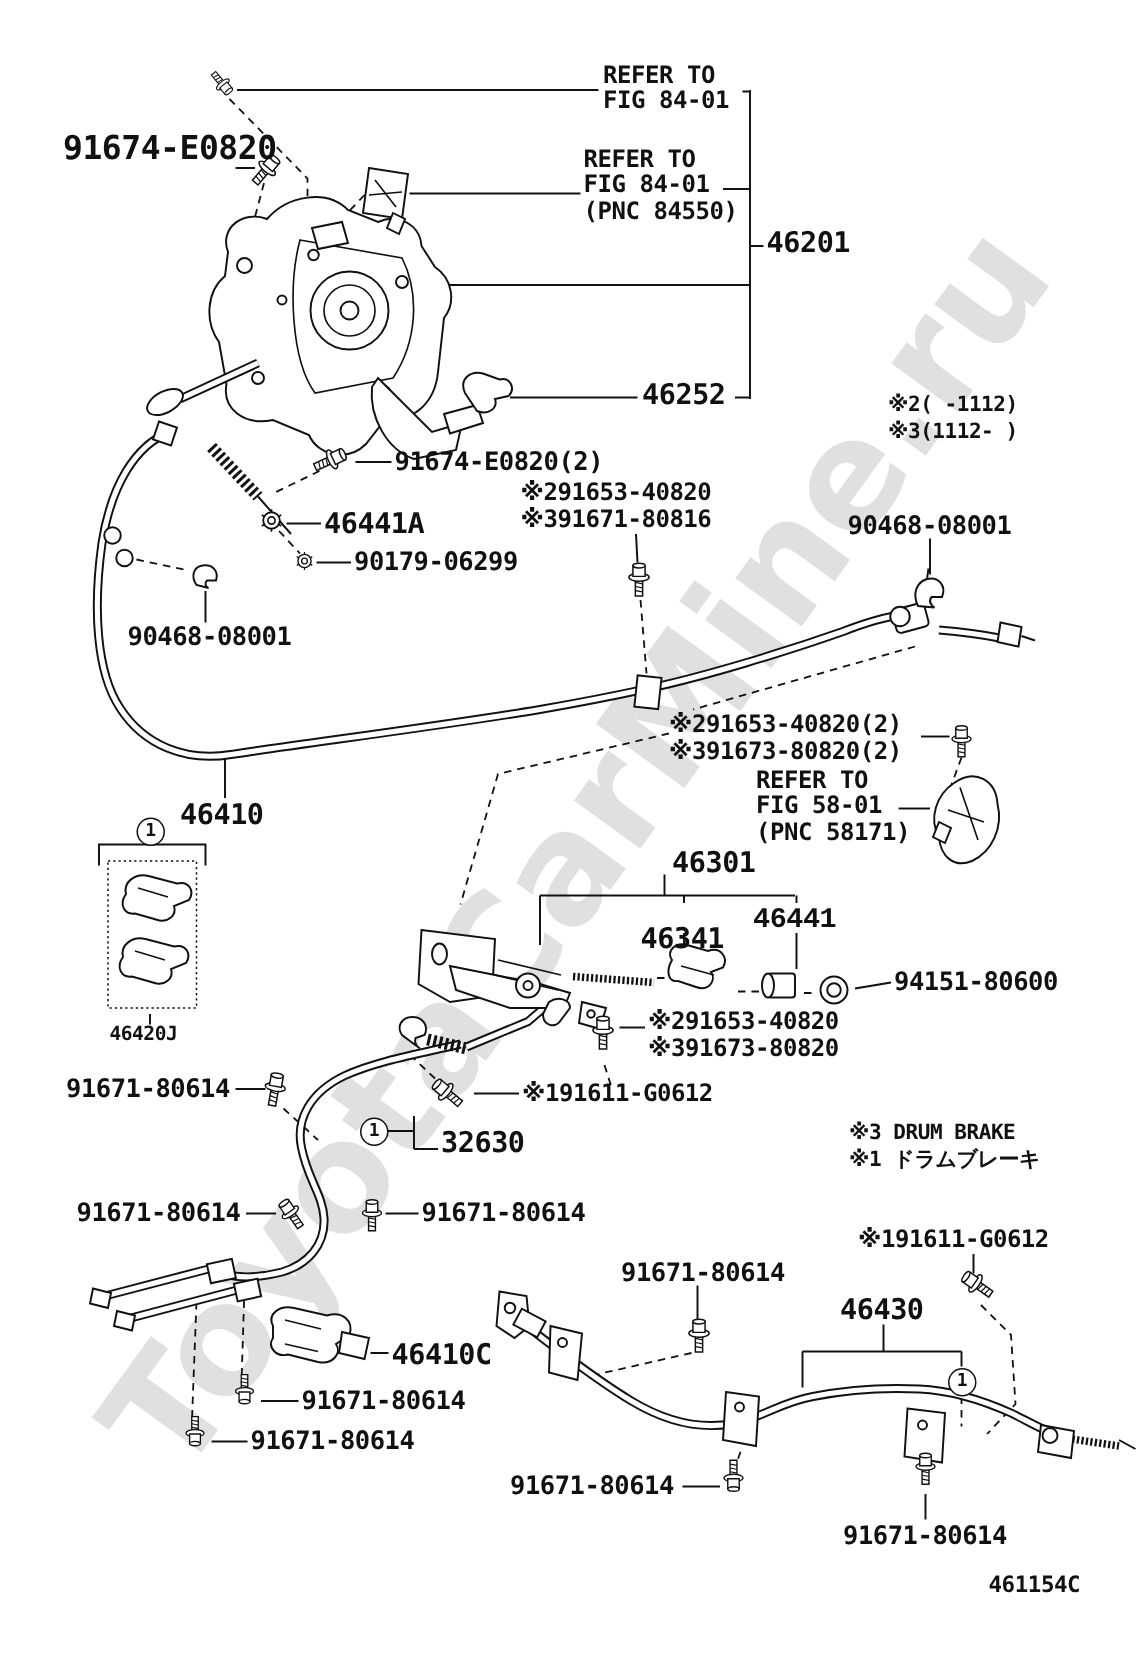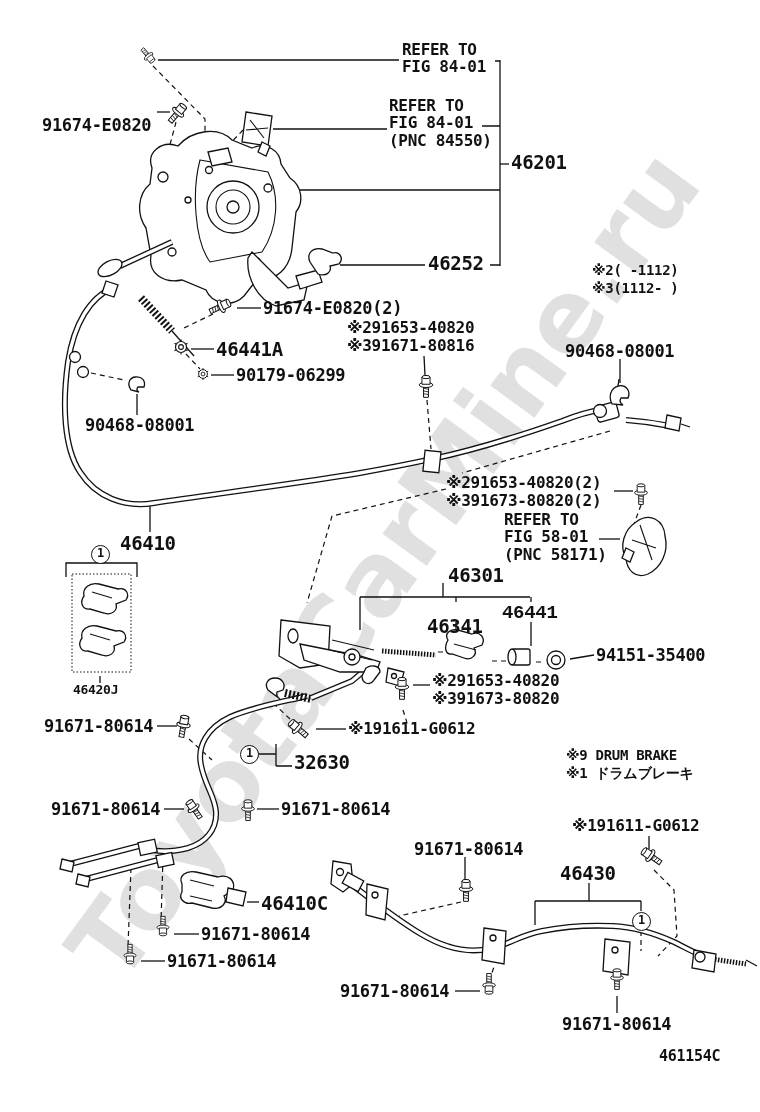--- a/index.html
+++ b/index.html
@@ -258,48 +258,48 @@
   </g>
 </svg>
 
 <div id="label-layer">
       <div class="lbl" style="left: 402px; top: 41px; font-size: 16px;">REFER TO
 FIG 84-01</div>
       <div class="lbl" style="left: 389px; top: 97px; font-size: 16px;">REFER TO
 FIG 84-01
 (PNC 84550)</div>
       <div class="lbl" style="left: 511px; top: 152px; font-size: 19px;">46201</div>
-      <div class="lbl" style="left: 42px; top: 116px; font-size: 17px;">91674-E0820</div>
+      <div class="lbl" style="left: 42px; top: 88px; font-size: 22px;">91674-E0820</div>
       <div class="lbl" style="left: 428px; top: 253px; font-size: 19px;">46252</div>
       <div class="lbl" style="left: 592px; top: 263px; font-size: 14px;">※2(  -1112)</div>
       <div class="lbl" style="left: 592px; top: 281px; font-size: 14px;">※3(1112-  )</div>
       <div class="lbl" style="left: 263px; top: 299px; font-size: 17px;">91674-E0820(2)</div>
       <div class="lbl" style="left: 347px; top: 319px; font-size: 16px;">※291653-40820</div>
       <div class="lbl" style="left: 347px; top: 337px; font-size: 16px;">※391671-80816</div>
       <div class="lbl" style="left: 216px; top: 339px; font-size: 19px;">46441A</div>
       <div class="lbl" style="left: 236px; top: 366px; font-size: 17px;">90179-06299</div>
       <div class="lbl" style="left: 565px; top: 342px; font-size: 17px;">90468-08001</div>
       <div class="lbl" style="left: 85px; top: 416px; font-size: 17px;">90468-08001</div>
       <div class="lbl" style="left: 120px; top: 533px; font-size: 19px;">46410</div>
       <div class="lbl" style="left: 446px; top: 474px; font-size: 16px;">※291653-40820(2)</div>
       <div class="lbl" style="left: 446px; top: 492px; font-size: 16px;">※391673-80820(2)</div>
       <div class="lbl" style="left: 504px; top: 511px; font-size: 16px;">REFER TO
 FIG 58-01
 (PNC 58171)</div>
       <div class="lbl" style="left: 417px; top: 565px; font-size: 19px; margin-left: 31px;">46301</div>
       <div class="lbl" style="left: 427px; top: 603px; font-size: 19px; margin-top: 13px;">46341</div>
       <div class="lbl" style="left: 502px; top: 603px; font-size: 19px; font-family: Liberation Mono, monospace;">46441</div>
-      <div class="lbl" style="left: 596px; top: 646px; font-size: 17px;">94151-35400</div>
+      <div class="lbl" style="left: 596px; top: 646px; font-size: 17px;">94151-80600</div>
       <div class="lbl" style="left: 73px; top: 683px; font-size: 13px;">46420J</div>
       <div class="lbl" style="left: 44px; top: 717px; font-size: 17px;">91671-80614</div>
       <div class="lbl" style="left: 432px; top: 672px; font-size: 16px;">※291653-40820</div>
       <div class="lbl" style="left: 432px; top: 690px; font-size: 16px;">※391673-80820</div>
       <div class="lbl" style="left: 348px; top: 720px; font-size: 16px;">※191611-G0612</div>
       <div class="lbl" style="left: 294px; top: 752px; font-size: 19px;">32630</div>
-      <div class="lbl" style="left: 566px; top: 748px; font-size: 14px;">※9 DRUM BRAKE</div>
+      <div class="lbl" style="left: 566px; top: 748px; font-size: 14px;">※3 DRUM BRAKE</div>
       <div class="lbl" style="left: 566px; top: 766px; font-size: 14px;">※1 ドラムブレーキ</div>
       <div class="lbl" style="left: 51px; top: 800px; font-size: 17px;">91671-80614</div>
       <div class="lbl" style="left: 281px; top: 800px; font-size: 17px;">91671-80614</div>
       <div class="lbl" style="left: 572px; top: 817px; font-size: 16px;">※191611-G0612</div>
       <div class="lbl" style="left: 414px; top: 840px; font-size: 17px;">91671-80614</div>
       <div class="lbl" style="left: 560px; top: 863px; font-size: 19px;">46430</div>
       <div class="lbl" style="left: 261px; top: 893px; font-size: 19px;">46410C</div>
       <div class="lbl" style="left: 201px; top: 925px; font-size: 17px;">91671-80614</div>
       <div class="lbl" style="left: 167px; top: 952px; font-size: 17px;">91671-80614</div>
       <div class="lbl" style="left: 340px; top: 982px; font-size: 17px;">91671-80614</div>

